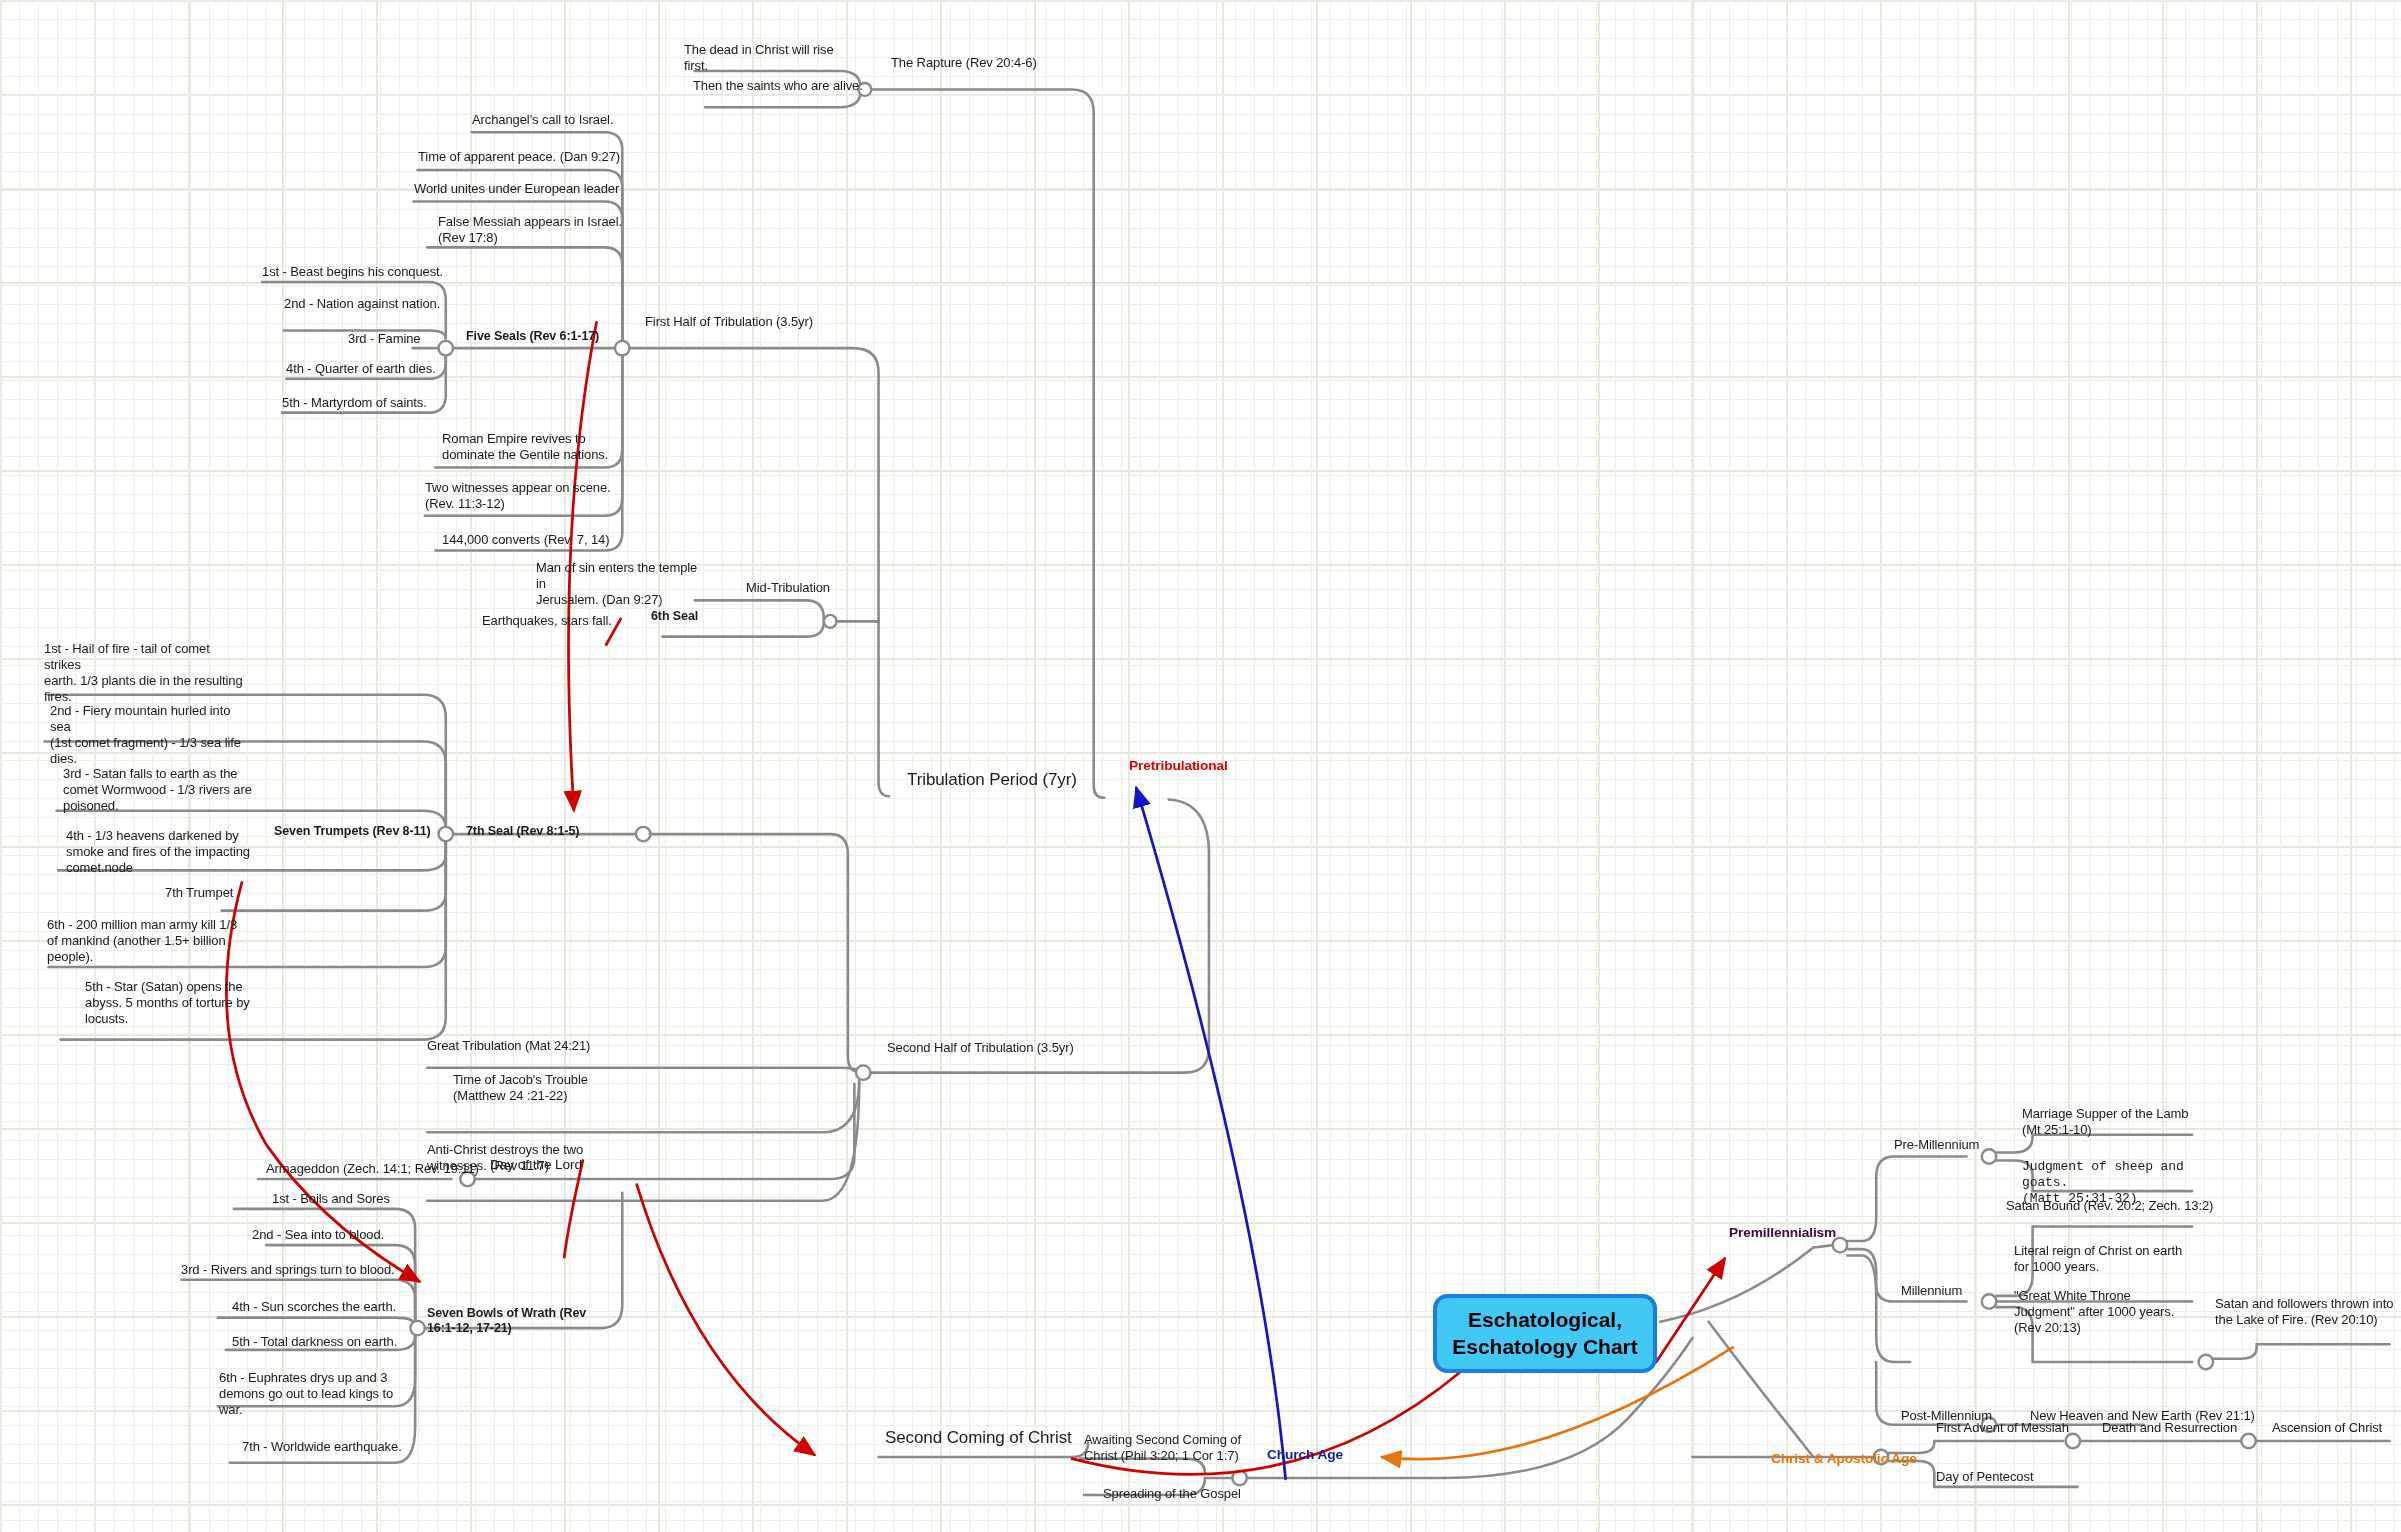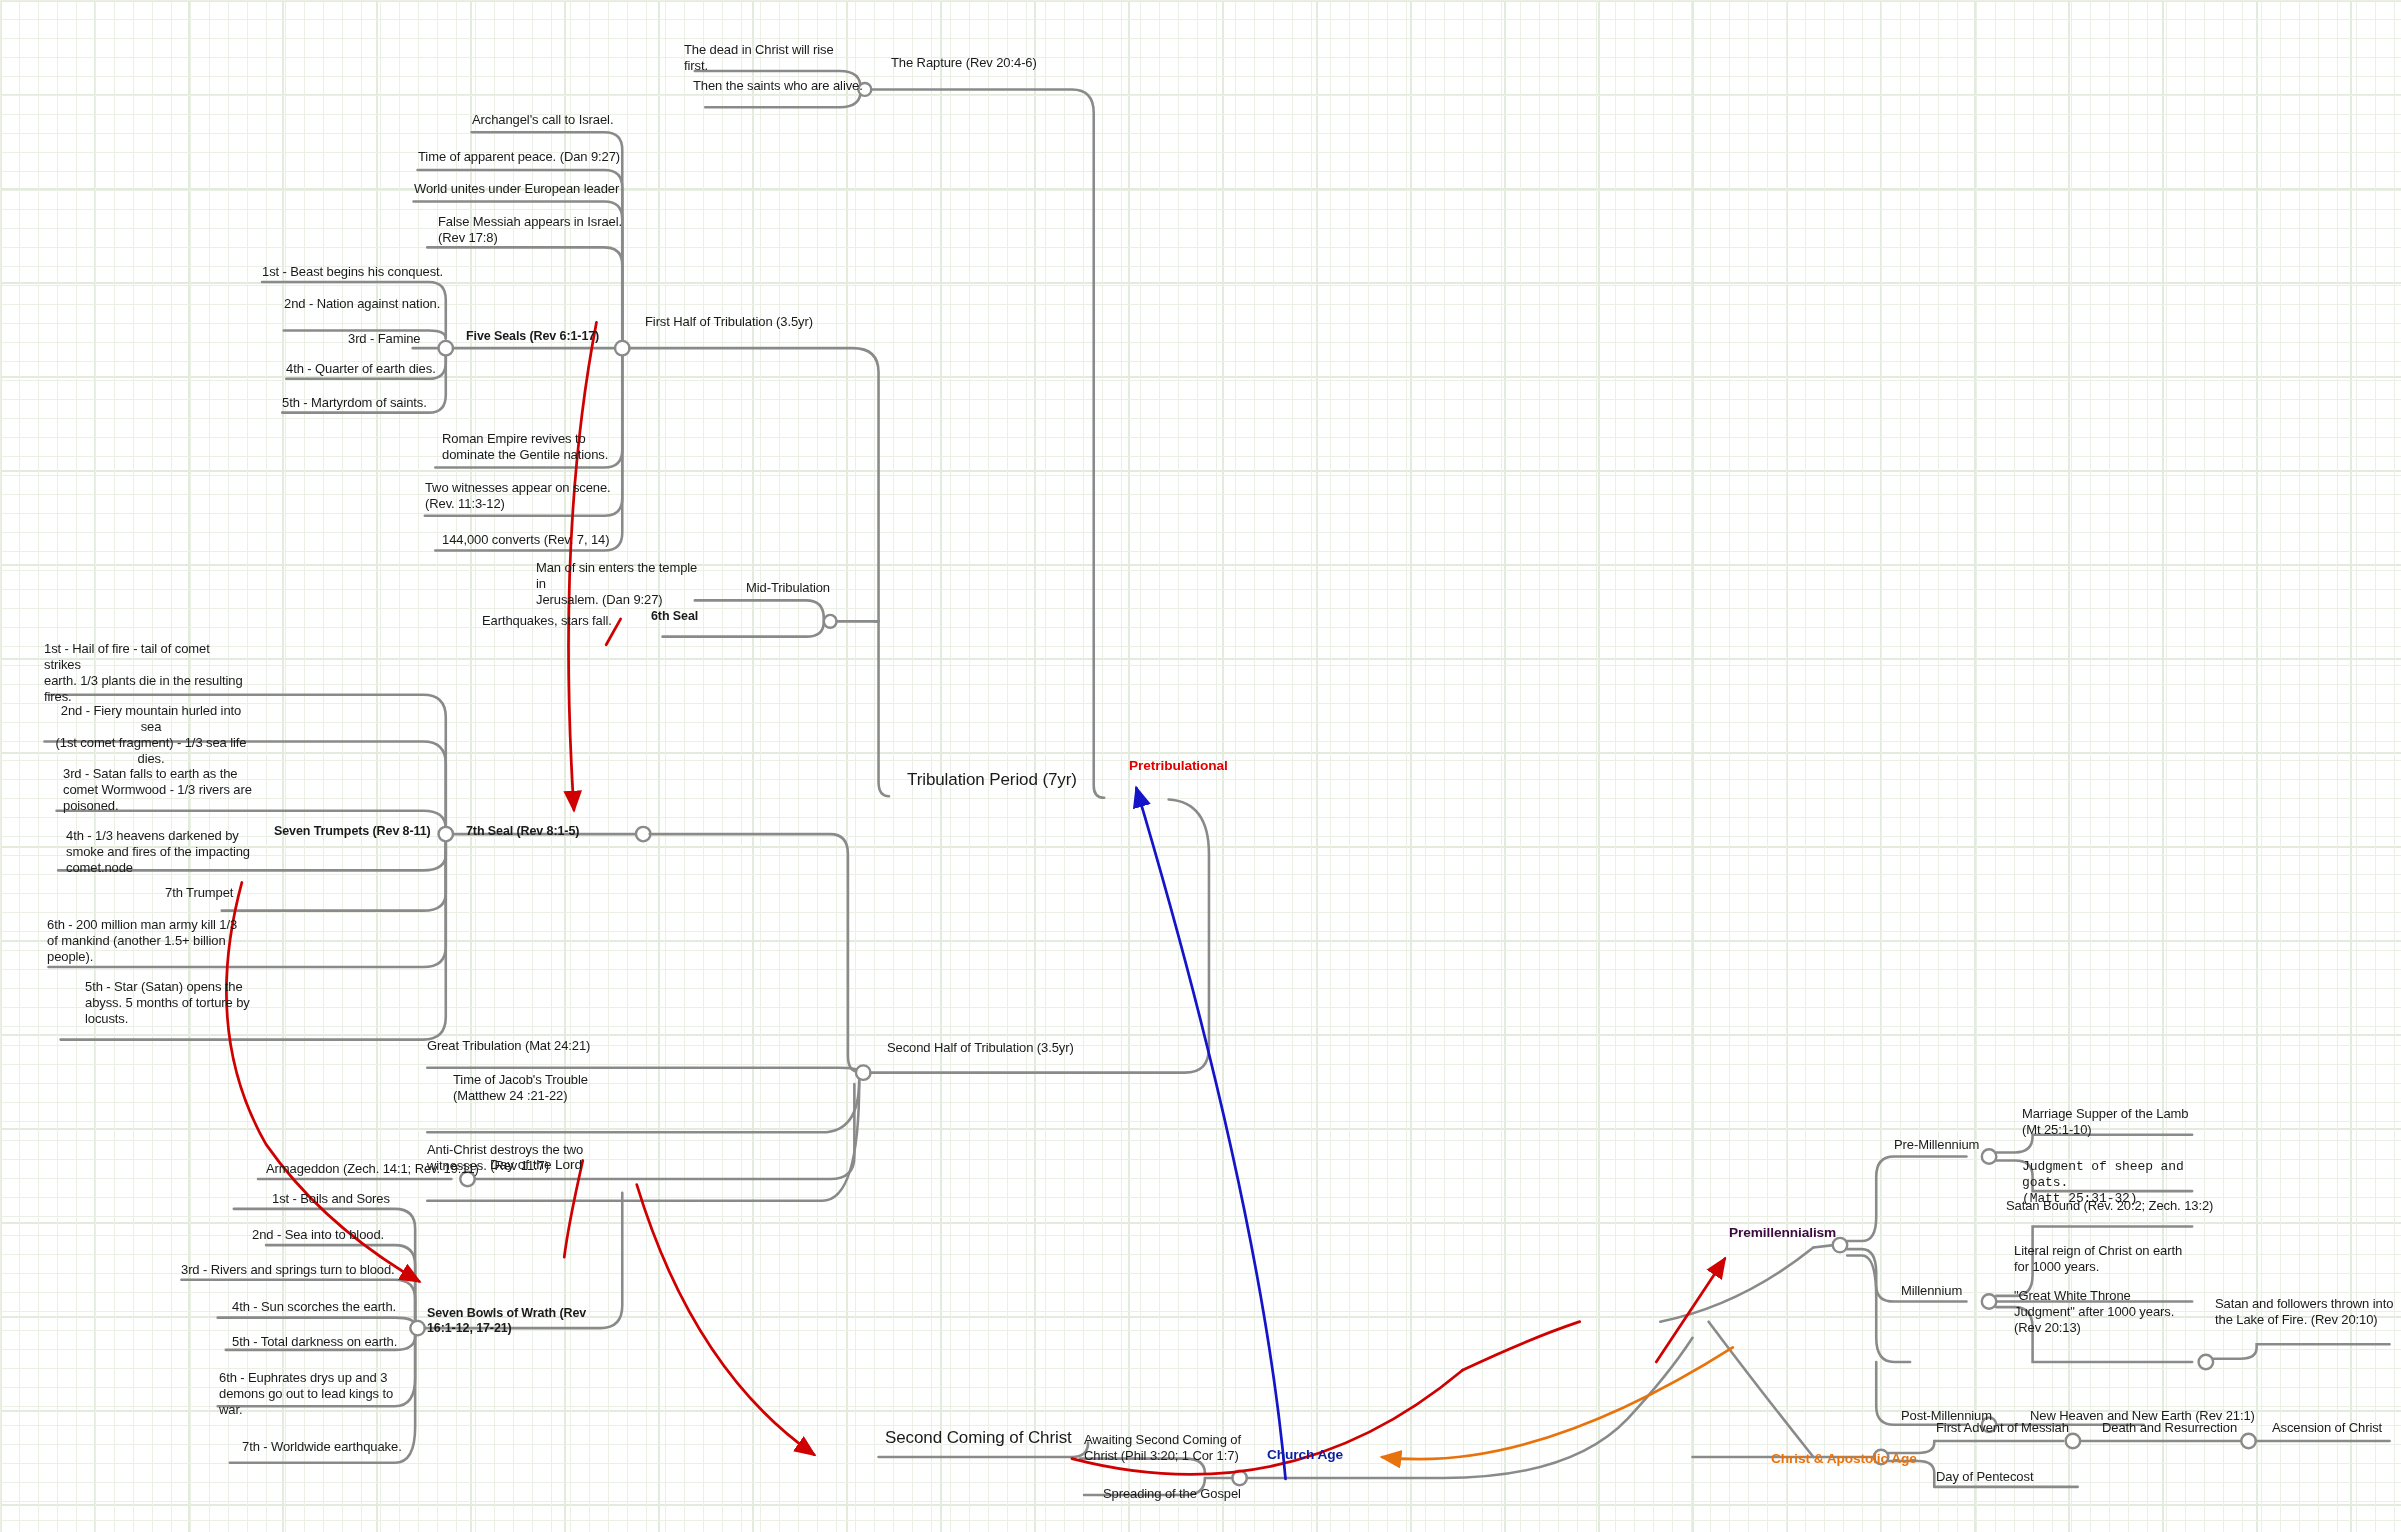--- a/index.html
+++ b/index.html
@@ -248,21 +248,21 @@
 Jerusalem. (Dan 9:27)</div>
   <div class="node sz-leaf al-l" style="left:482px; top:613px; width:173px;">Earthquakes, stars fall.</div>
   <div class="node sz-leaf2 bold al-l" style="left:651px; top:609px; width:97px;">6th Seal</div>
   <div class="node sz-huge al-l" style="left:746px; top:580px; width:210px;">Mid-Tribulation</div>
 
   <div class="node sz-big al-l" style="left:907px; top:770px; width:242px;">Tribulation Period (7yr)</div>
 
   <div class="node sz-leaf al-l" style="left:44px; top:641px; width:202px;">1st -  Hail of fire - tail of comet strikes
 earth. 1/3 plants die in the resulting
 fires.</div>
-  <div class="node sz-leaf al-l" style="left:50px; top:703px; width:202px;text-align:center;">2nd - Fiery mountain hurled into sea
+  <div class="node sz-leaf al-l" style="left:50px; top:703px; width:202px;">2nd - Fiery mountain hurled into sea
 (1st comet fragment) - 1/3 sea life
 dies.</div>
   <div class="node sz-leaf al-l" style="left:63px; top:766px; width:202px;">3rd - Satan falls to earth as the
 comet Wormwood - 1/3 rivers are
 poisoned.</div>
   <div class="node sz-leaf al-l" style="left:66px; top:828px; width:202px;">4th - 1/3 heavens darkened by
 smoke and fires of the impacting
 comet.node</div>
   <div class="node sz-leaf al-l" style="left:165px; top:885px; width:129px;">7th Trumpet</div>
   <div class="node sz-leaf al-l" style="left:47px; top:917px; width:202px;">6th - 200 million man army kill 1/3
@@ -298,20 +298,22 @@
 
   <div class="node sz-big italic al-l" style="left:885px; top:1428px; width:250px;">Second Coming of Christ</div>
 
   <div class="node sz-leaf al-l" style="left:1084px; top:1432px; width:161px;">Awaiting Second Coming of
 Christ (Phil 3:20; 1 Cor 1:7)</div>
   <div class="node sz-leaf al-l" style="left:1103px; top:1486px; width:161px;">Spreading of the Gospel</div>
   <div class="node sz-mid bold c-navy al-l" style="left:1267px; top:1447px; width:161px;">Church Age</div>
 
   <div class="node sz-mid bold c-red al-l" style="left:1121px; top:758px; width:177px;">Pretribulational</div>
 
+  <div class="central" style="left:1433px; top:1294px; width:224px; height:79px;">Eschatological,
+Eschatology Chart</div>
 
   <div class="node sz-mid bold c-purple al-l" style="left:1729px; top:1225px; width:193px;">Premillennialism</div>
 
   <div class="node sz-leaf al-l" style="left:1894px; top:1137px; width:153px;">Pre-Millennium</div>
   <div class="node sz-leaf al-l" style="left:2022px; top:1106px; width:202px;">Marriage Supper of the Lamb
 (Mt 25:1-10)</div>
   <div class="node sz-leaf al-l" style="left:2022px; top:1159px; width:210px;font-family:Liberation Mono, monospace;">Judgment of sheep and goats.
 (Matt 25:31-32)</div>
 
   <div class="node sz-leaf al-l" style="left:1901px; top:1283px; width:145px;">Millennium</div>

